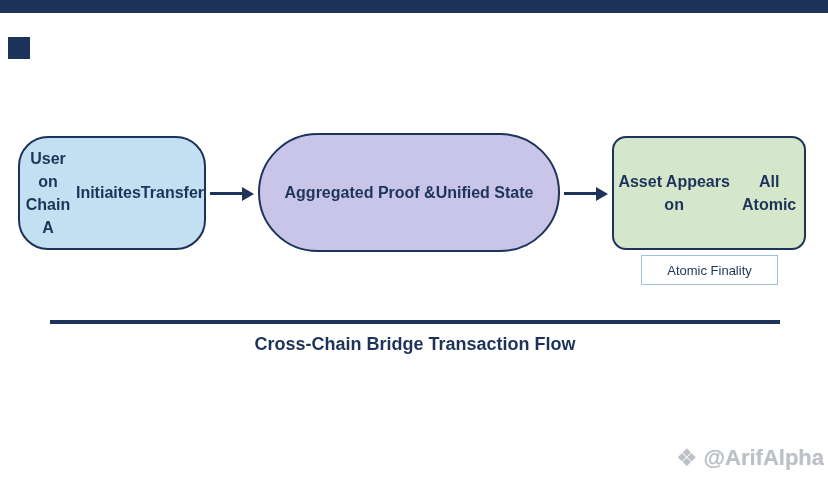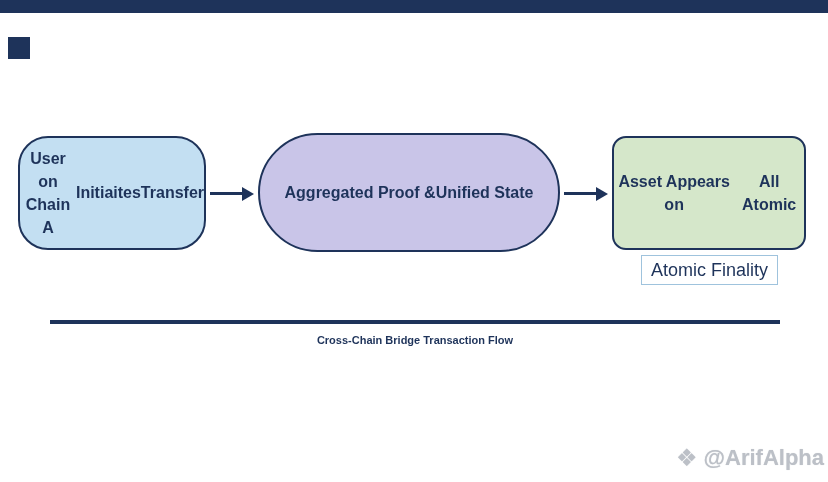--- a/index.html
+++ b/index.html
@@ -78,39 +78,39 @@
     border-bottom: 7px solid transparent;
   }
   .badge {
     position: absolute;
     left: 641px; top: 255px;
     width: 137px; height: 30px;
     box-sizing: border-box;
     background: #ffffff;
     border: 1.5px solid #9fc3dd;
     color: #1e335a;
-    font-size: 18px;
+    font-size: 13px;
     display: flex;
     align-items: center;
     justify-content: center;
   }
   .divider-line {
     position: absolute;
     left: 50px; top: 320px;
     width: 730px; height: 4px;
     background: #1e335a;
   }
   .diagram-title {
     position: absolute;
     left: 50px; top: 334px;
     width: 730px;
     text-align: center;
     color: #1e335a;
     font-weight: bold;
-    font-size: 11px;
+    font-size: 18px;
   }
   .watermark {
     position: absolute;
     right: 4px; bottom: 10px;
     color: #bcc0c7;
     font-size: 22px;
     font-weight: bold;
     display: flex;
     align-items: center;
     gap: 6px;

